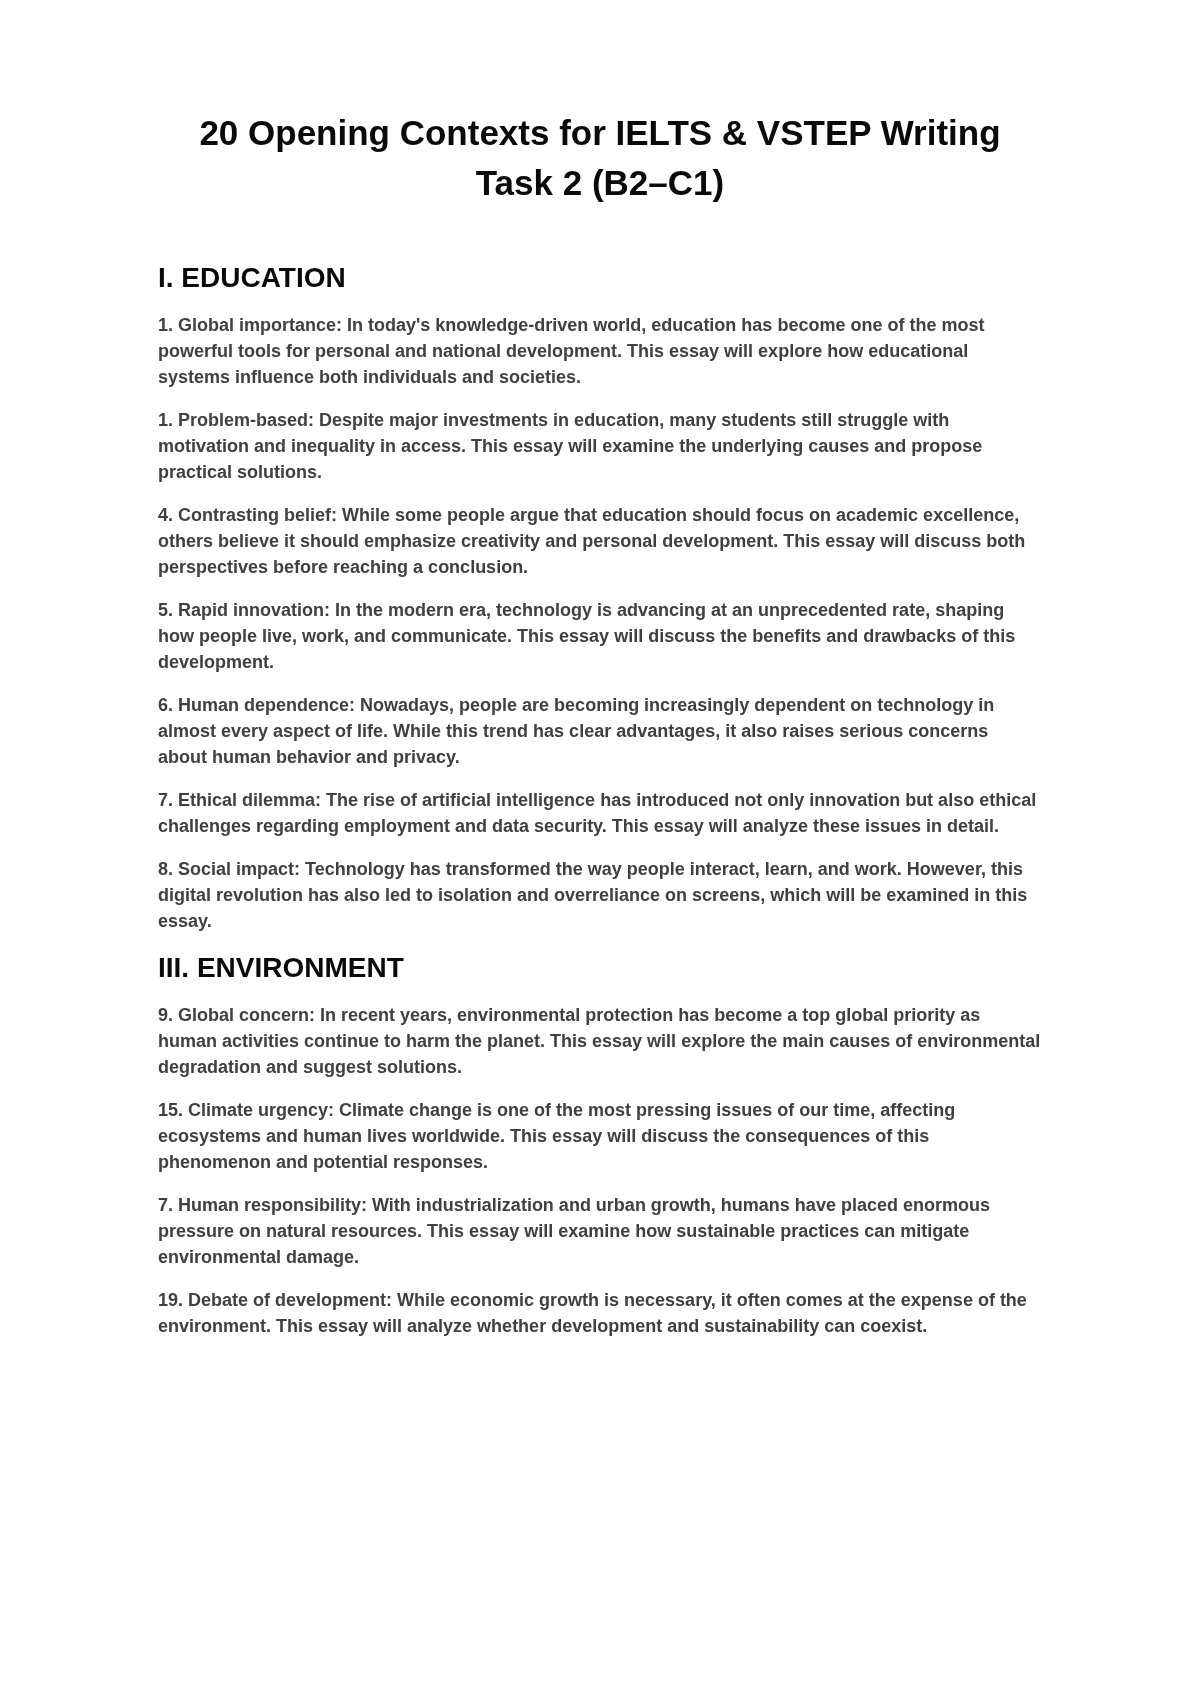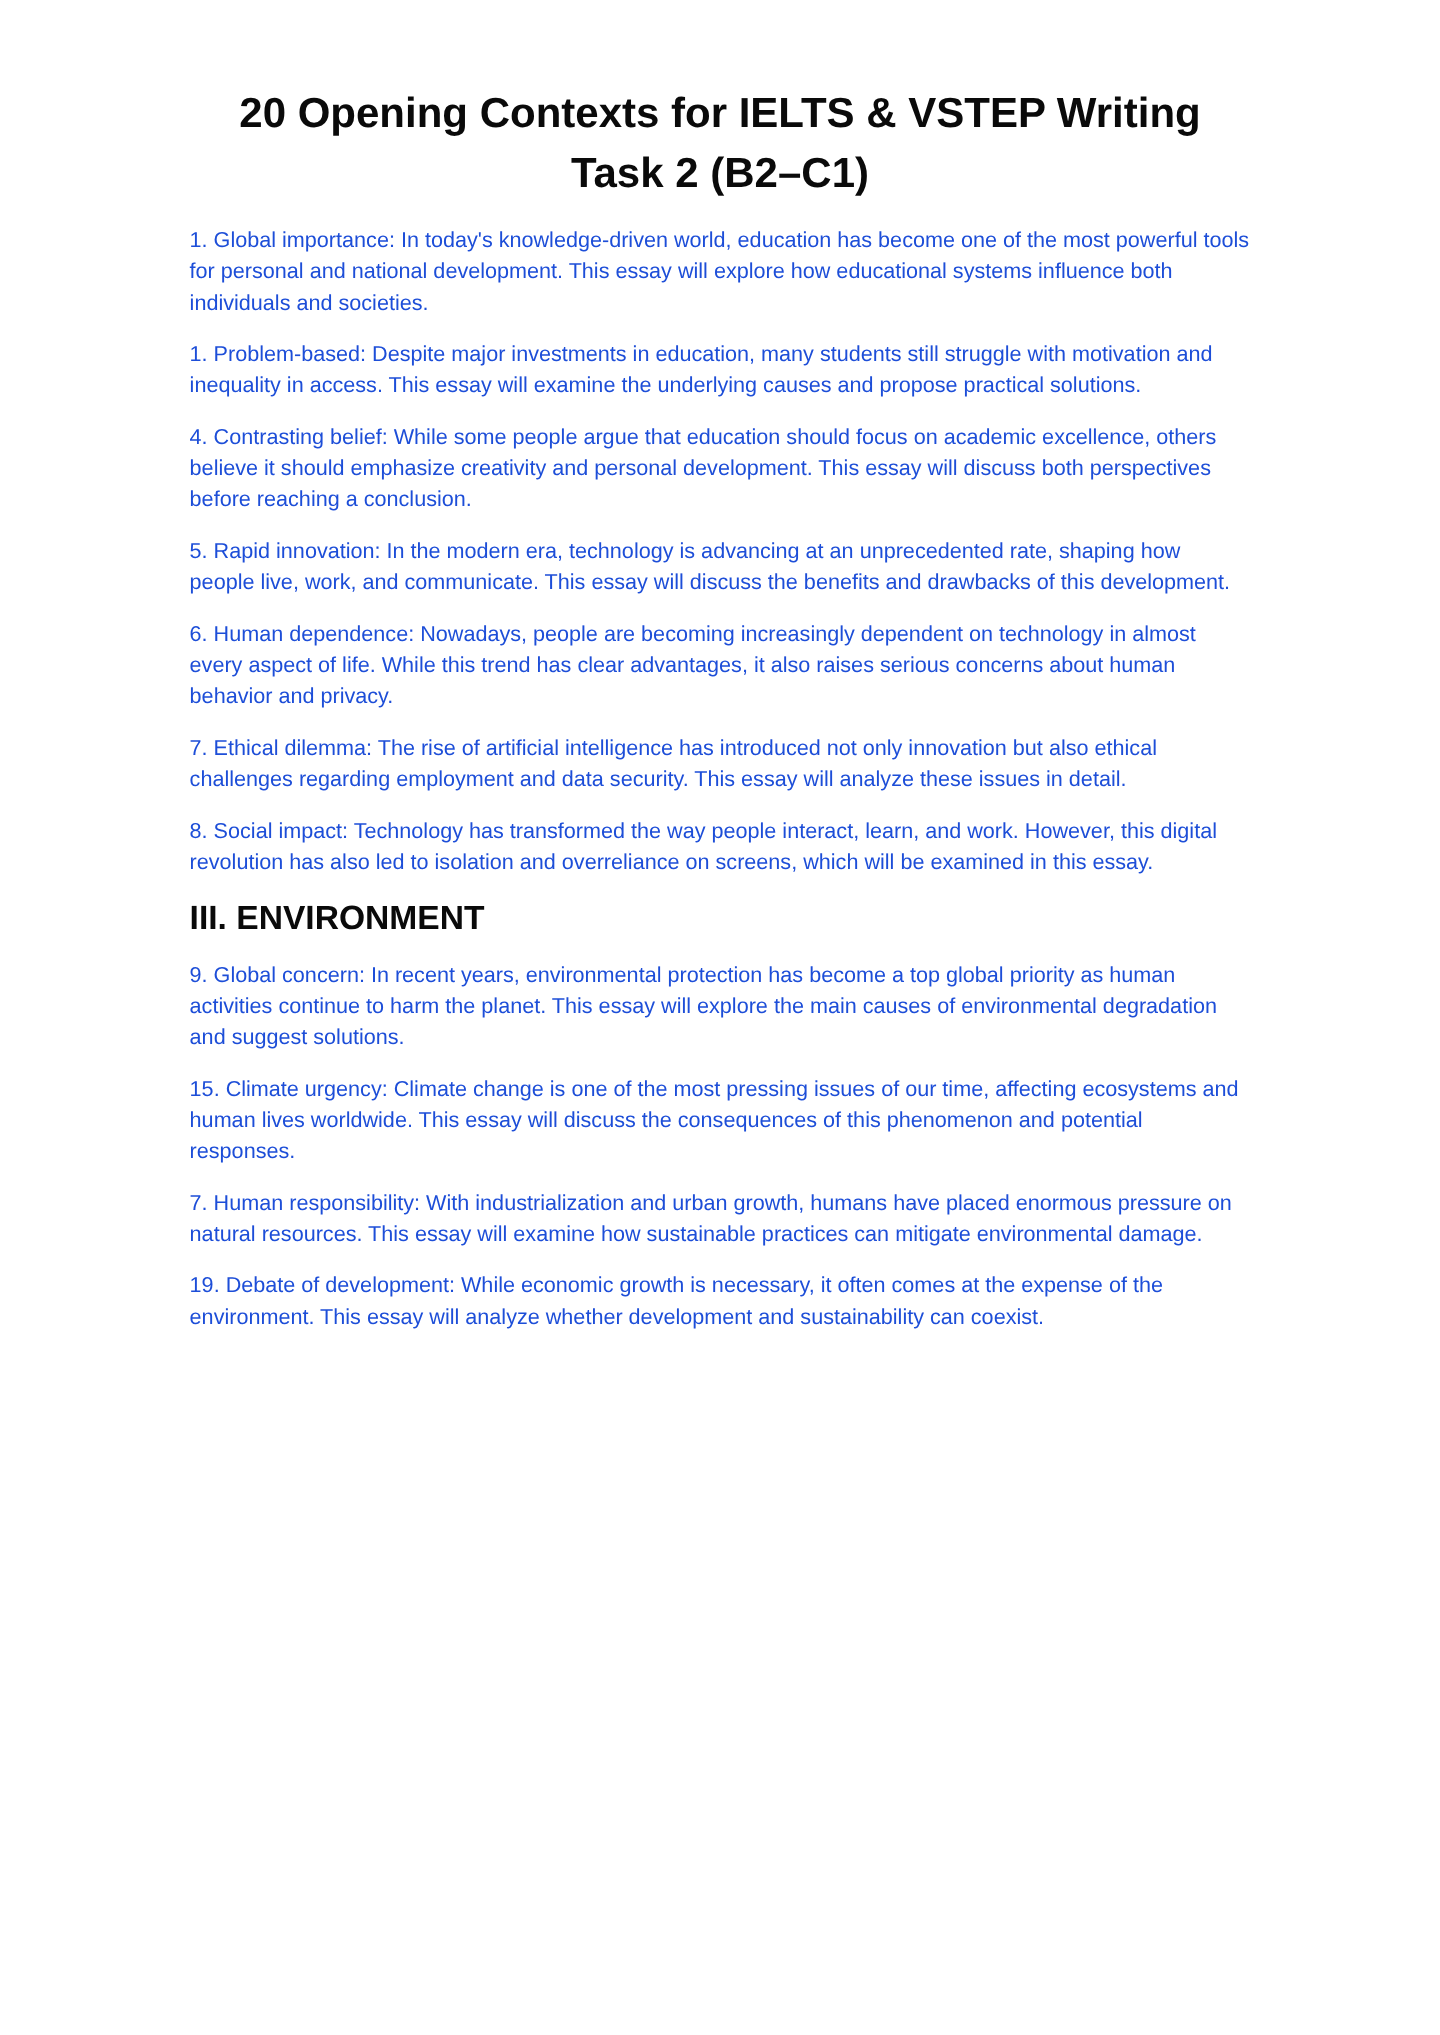--- a/index.html
+++ b/index.html
@@ -15,21 +15,21 @@
     color: #111111;
   }
   .page {
     width: 1200px;
     height: 1696px;
     background: #ffffff;
   }
   .content {
     width: 884px;
     margin: 0 auto;
-    padding-top: 70px;
+    padding-top: 108px;
   }
   .doc-title {
     margin: 0;
     font-size: 35px;
     line-height: 50px;
     font-weight: bold;
     text-align: center;
     color: #0a0a0a;
   }
   .doc-title span { display: block; }
@@ -40,35 +40,37 @@
     margin: 14px 0 10px 0;
     color: #0a0a0a;
   }
   .section-heading.first {
     margin-top: 53px;
   }
   .para {
     font-size: 18px;
     line-height: 26px;
     margin: 17px 0;
-    color: #1d4ed8;
+    color: #404040;
+    font-weight: bold;
   }
 </style>
 </head>
 <body>
 
 <div class="page">
   <div class="content">
 
     <h1 class="doc-title">
       <span>20 Opening Contexts for IELTS &amp; VSTEP Writing</span>
       <span>Task 2 (B2–C1)</span>
     </h1>
 
     <div>
+      <h2 class="section-heading first">I. EDUCATION</h2>
       <p class="para">1. Global importance: In today's knowledge-driven world, education has become one of the most powerful tools for personal and national development. This essay will explore how educational systems influence both individuals and societies.</p>
       <p class="para">1. Problem-based: Despite major investments in education, many students still struggle with motivation and inequality in access. This essay will examine the underlying causes and propose practical solutions.</p>
       <p class="para">4. Contrasting belief: While some people argue that education should focus on academic excellence, others believe it should emphasize creativity and personal development. This essay will discuss both perspectives before reaching a conclusion.</p>
     </div>
 
     <div>
       <p class="para">5. Rapid innovation: In the modern era, technology is advancing at an unprecedented rate, shaping how people live, work, and communicate. This essay will discuss the benefits and drawbacks of this development.</p>
       <p class="para">6. Human dependence: Nowadays, people are becoming increasingly dependent on technology in almost every aspect of life. While this trend has clear advantages, it also raises serious concerns about human behavior and privacy.</p>
       <p class="para">7. Ethical dilemma: The rise of artificial intelligence has introduced not only innovation but also ethical challenges regarding employment and data security. This essay will analyze these issues in detail.</p>
       <p class="para">8. Social impact: Technology has transformed the way people interact, learn, and work. However, this digital revolution has also led to isolation and overreliance on screens, which will be examined in this essay.</p>

